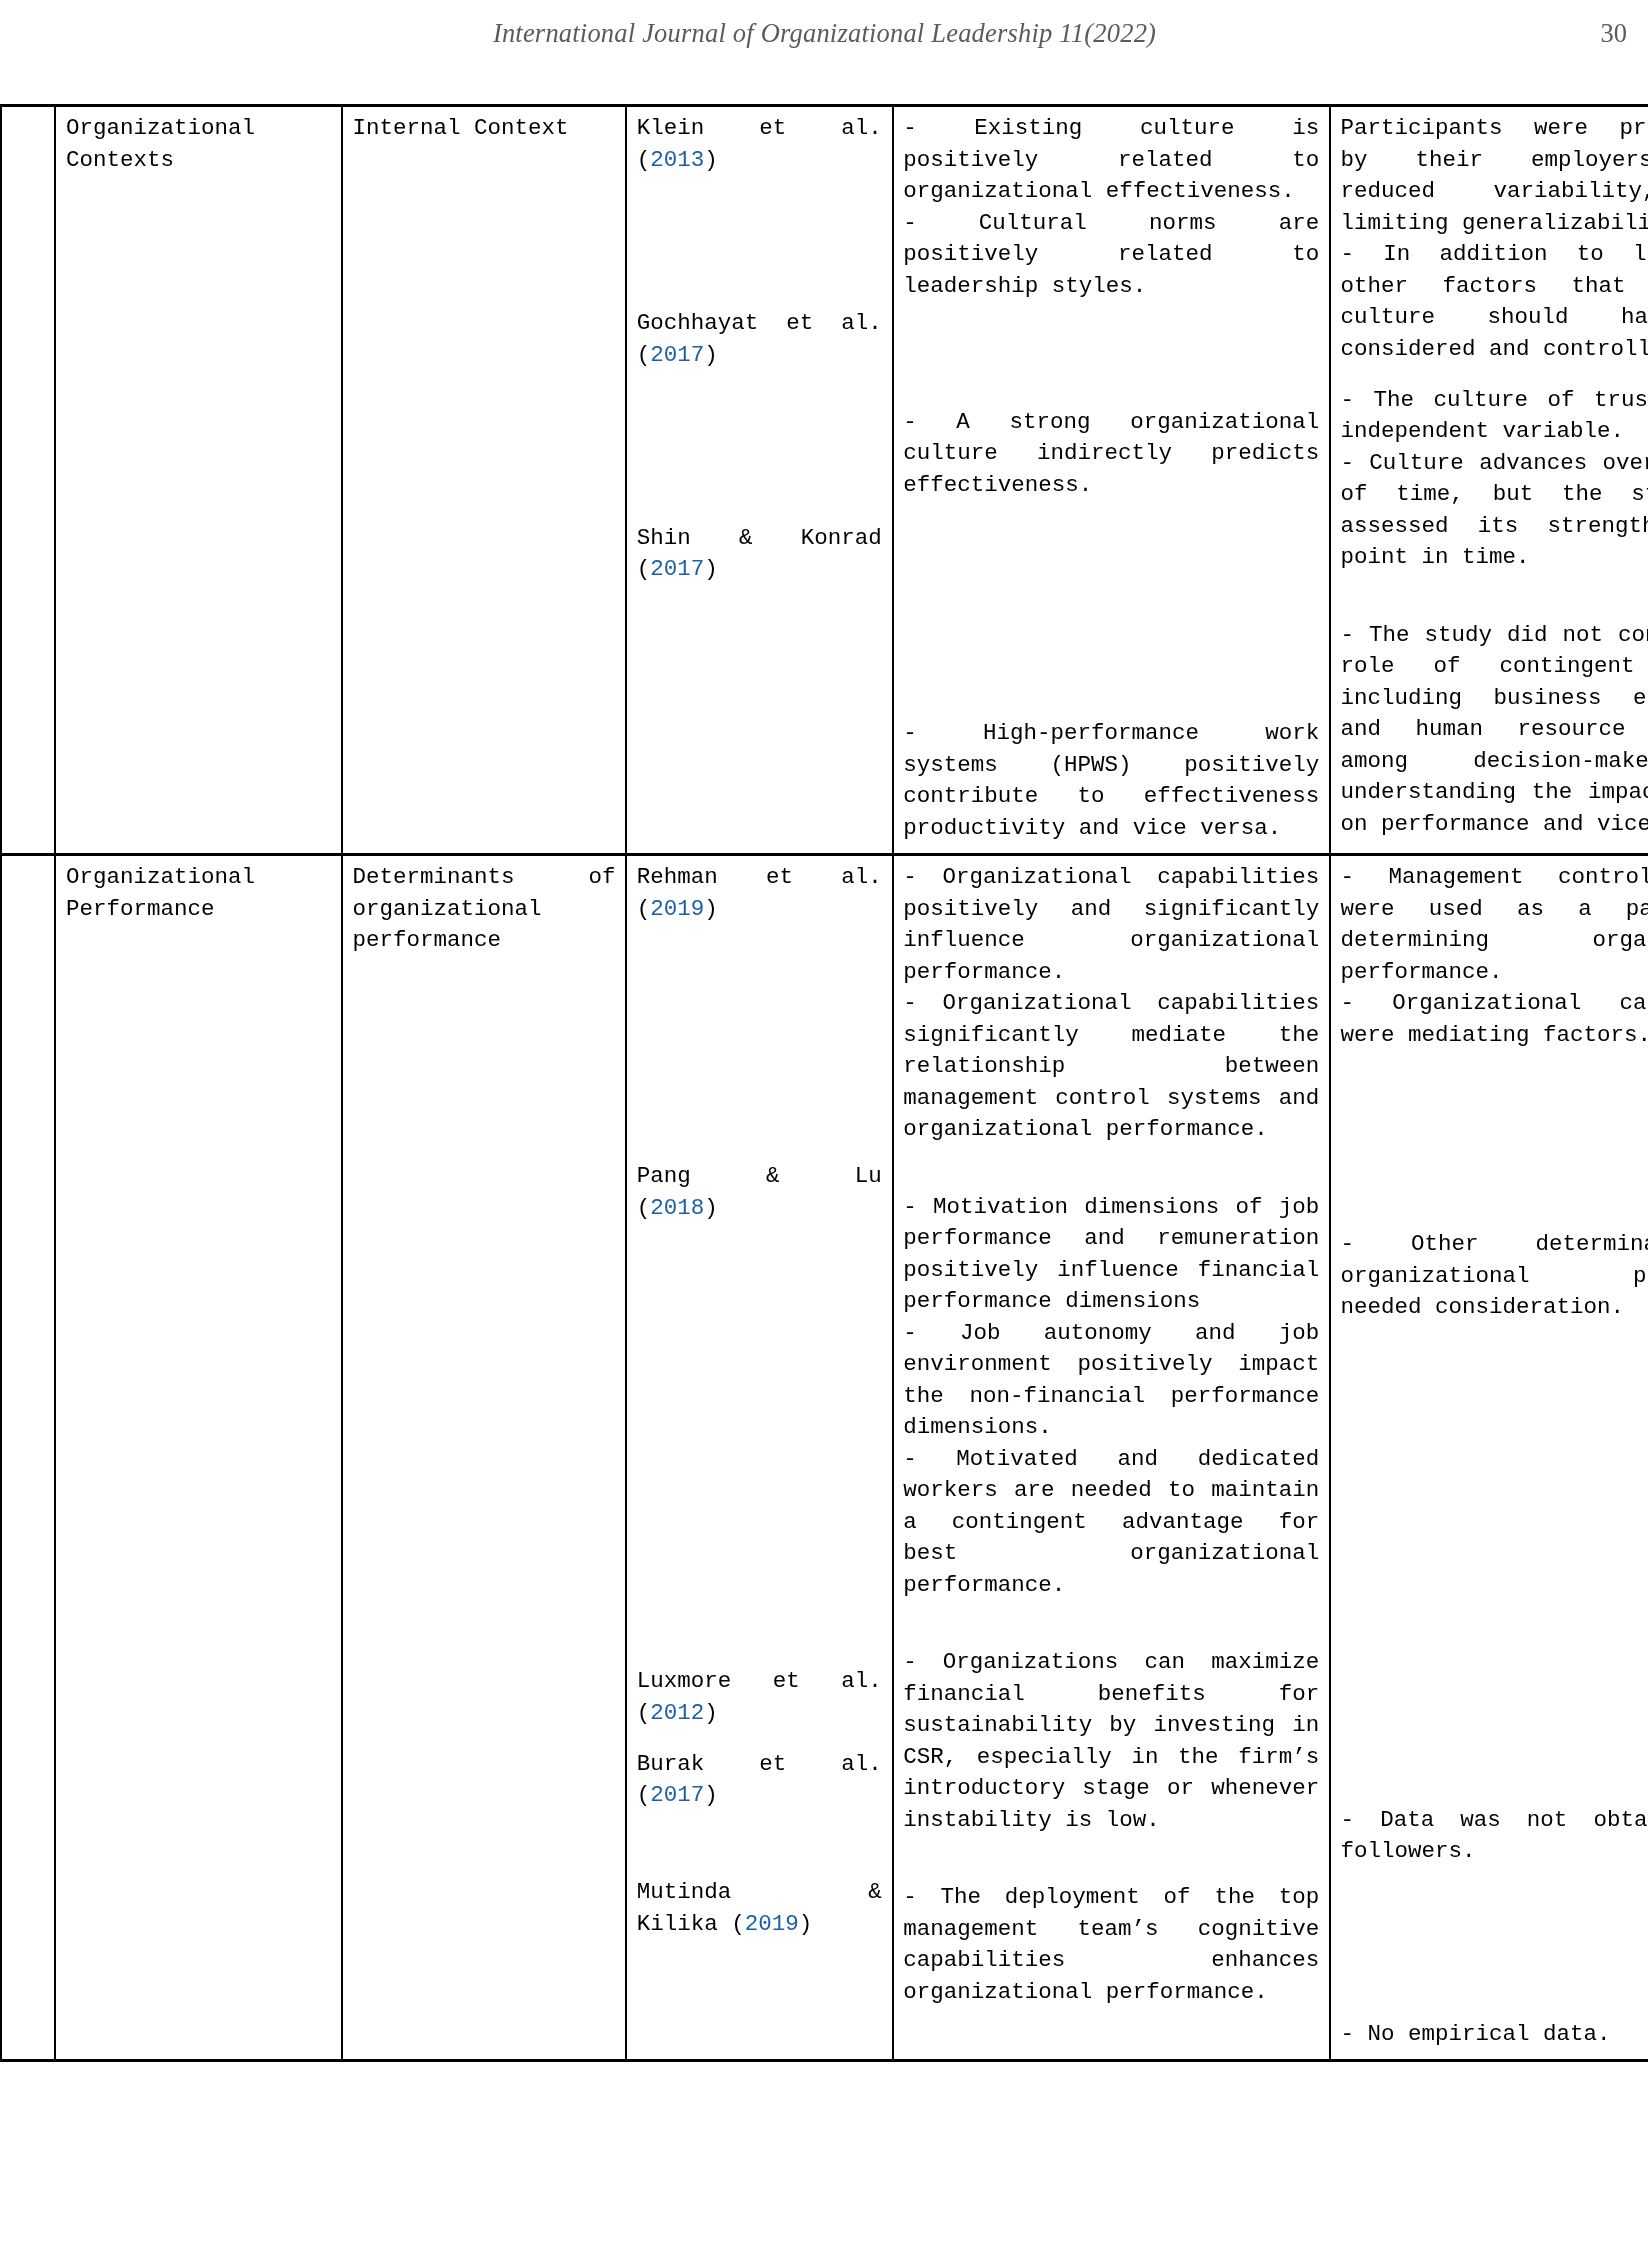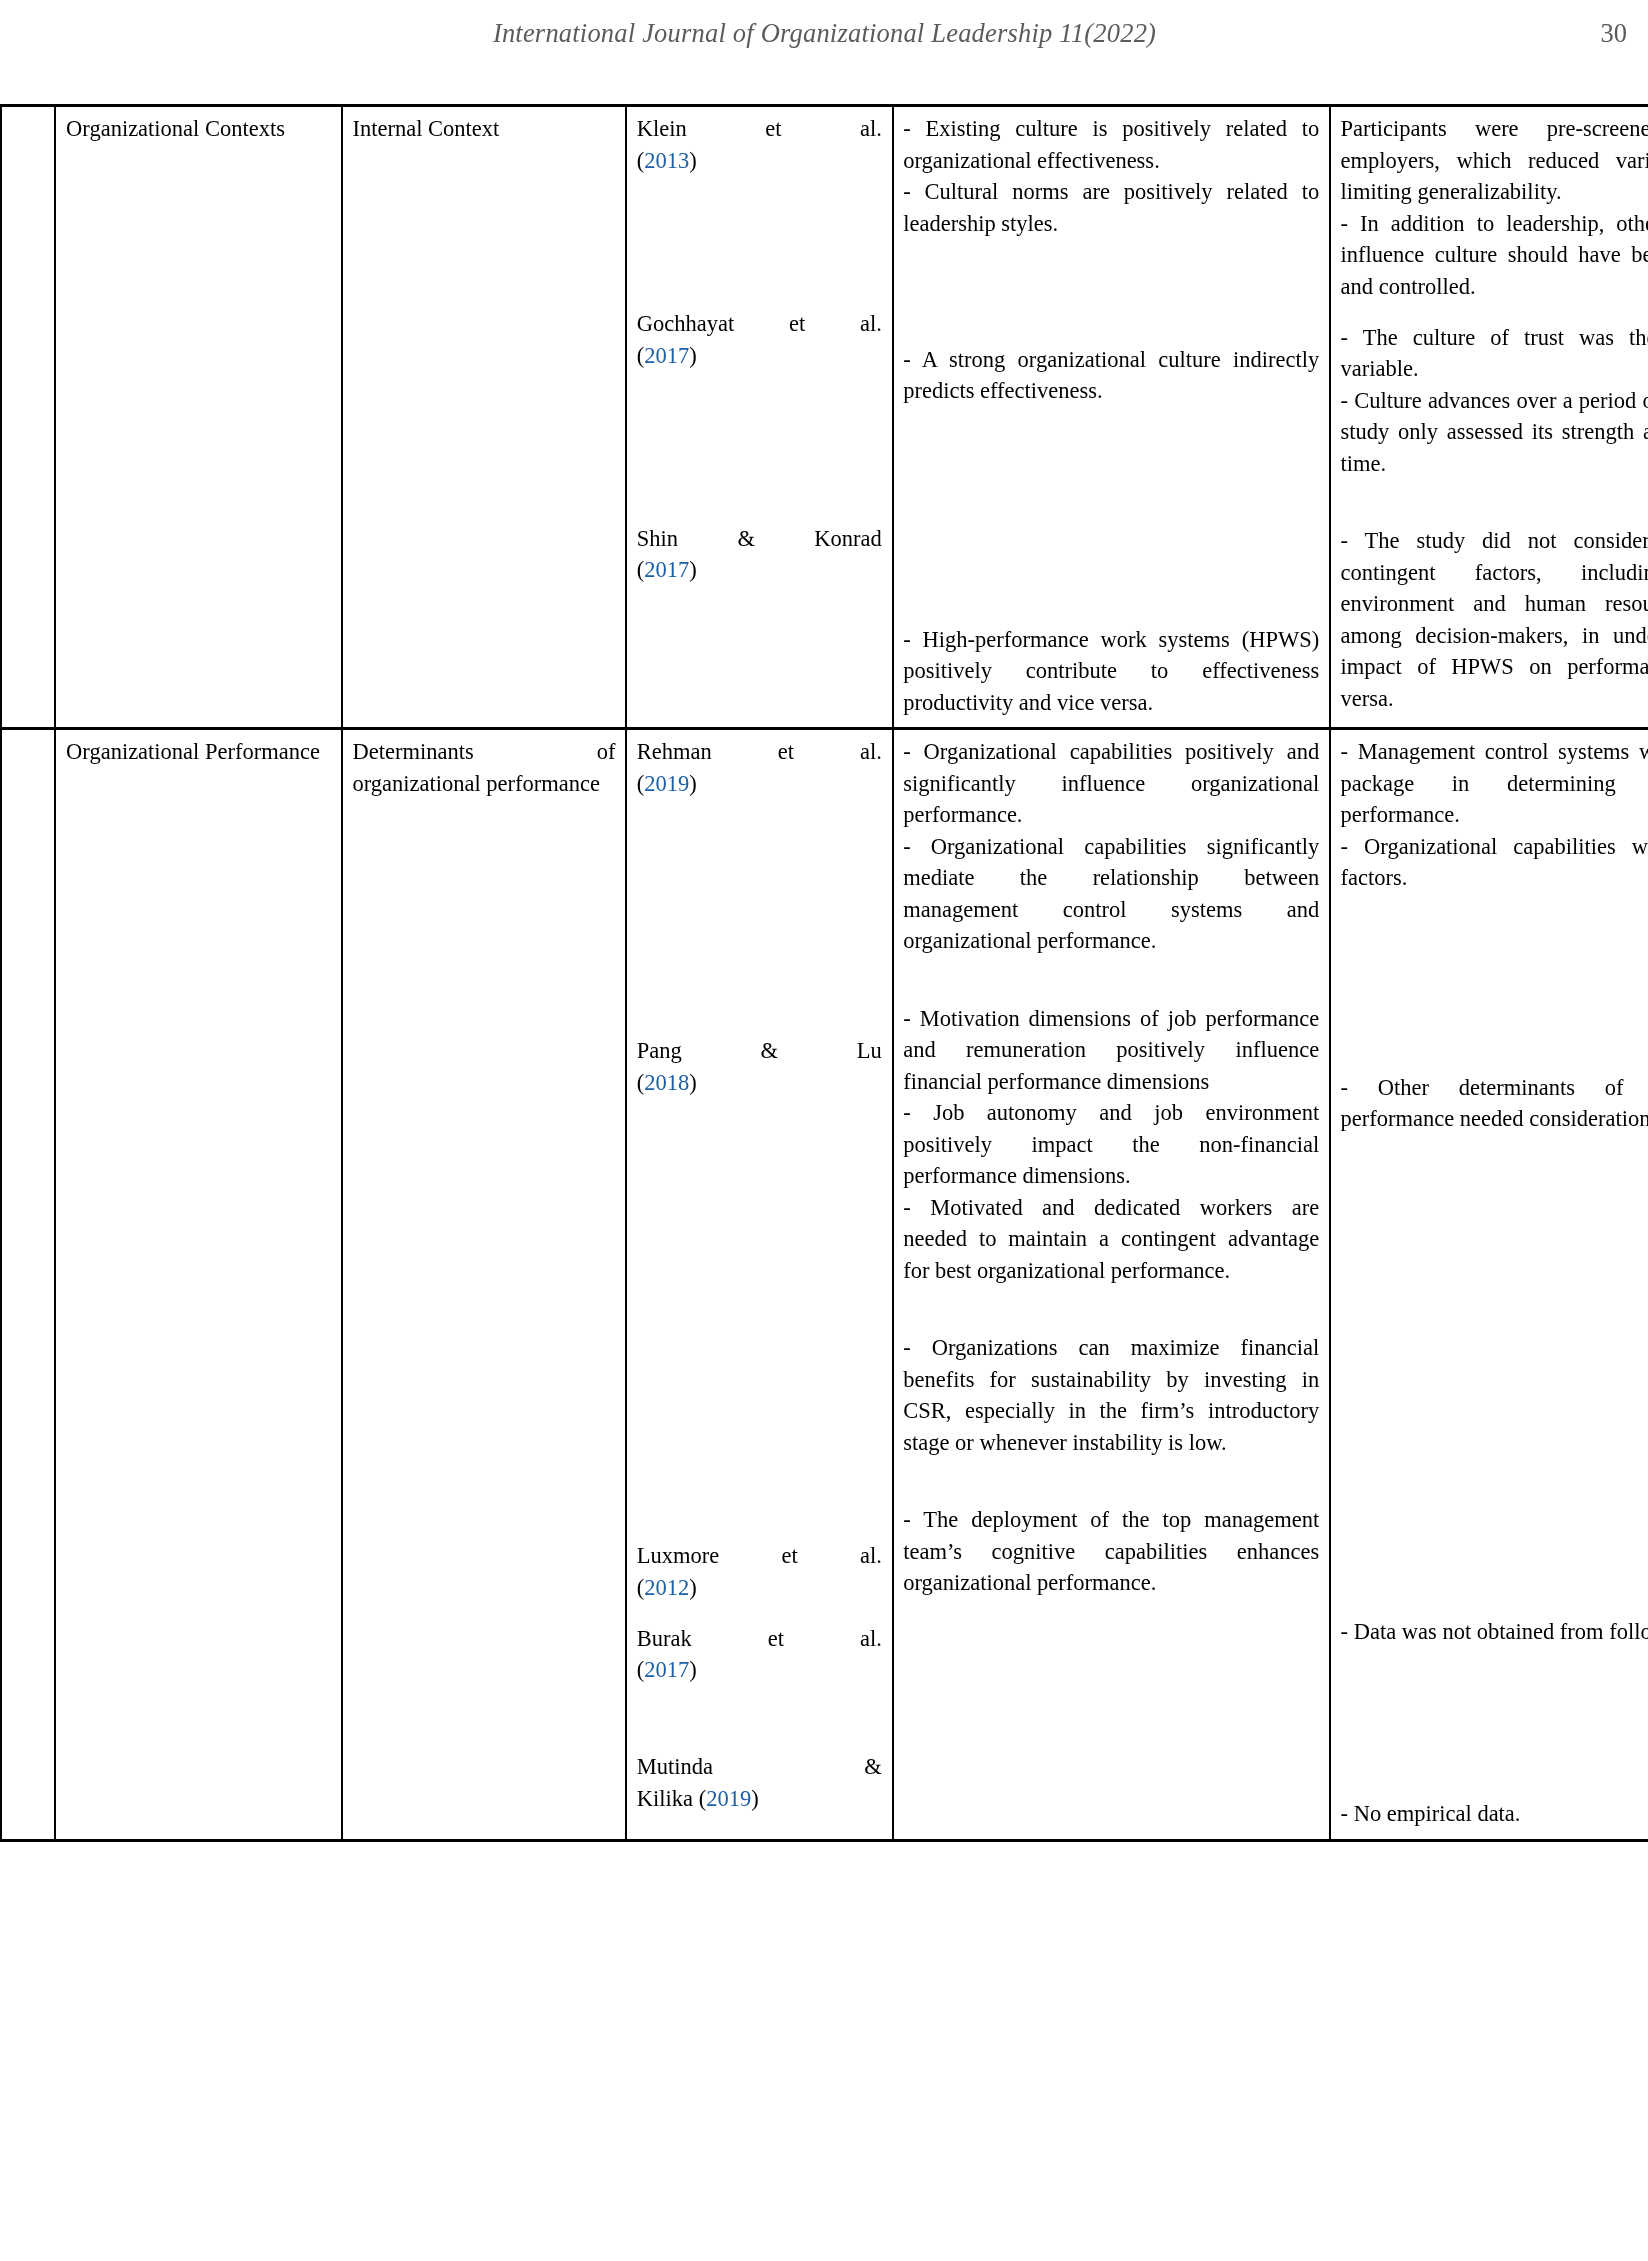--- a/index.html
+++ b/index.html
@@ -78,21 +78,21 @@
     font-size: 22.5px;
     color: #000;
   }
   td.col-theme      { width: 265px; text-align: left; }
   td.col-subtheme   { width: 263px; text-align: left; }
   td.col-source     { width: 245px; }
   td.col-findings   { width: 416px; margin-left: 30px; }
   td.col-limits     { width: 441px; border-right: 0; }
 
   
-  tr.section-row > td { border-top: 3.5px solid #000; }
+  tr.section-row > td { border-top: 3.5px solid #000; font-family: Liberation Mono, monospace; }
   tr.bottom-rule > td { border-top: 3.5px solid #000; padding: 0; height: 0; line-height: 0; }
 
   
   .cell-stack { display: block; }
 
   .year-link { color: #1a5fa8; }
   
   .just-all { text-align-last: justify; }
   .just-left-last { text-align-last: left; }
 

